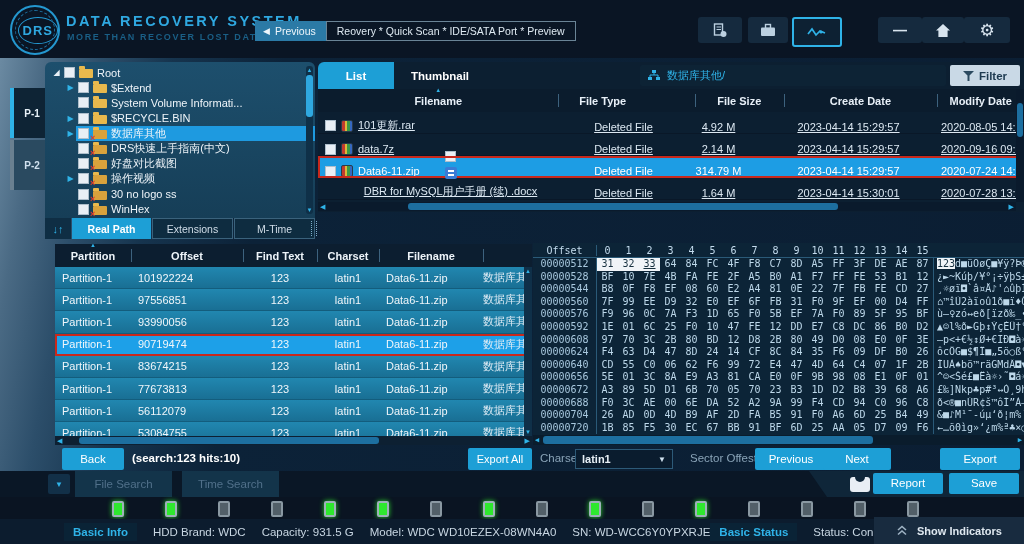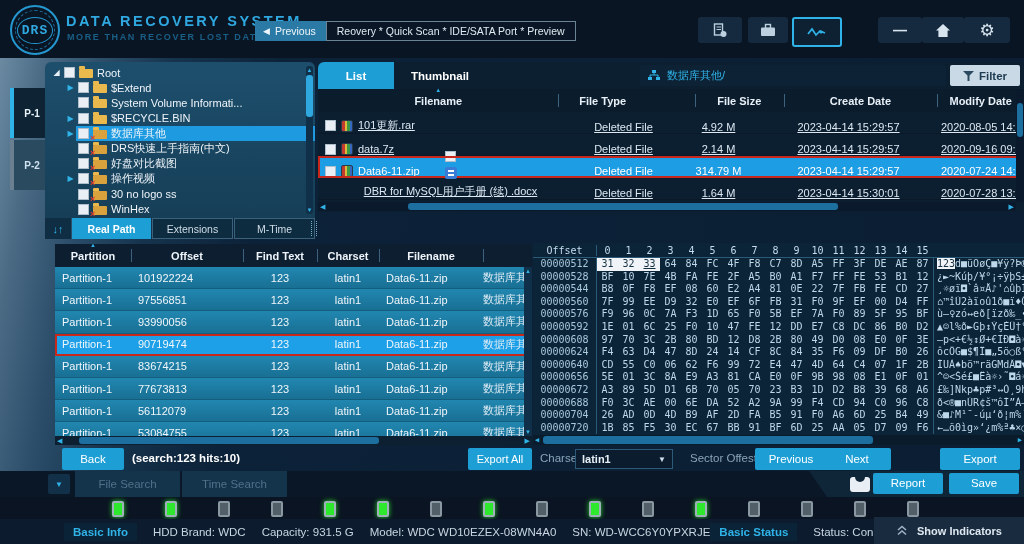--- a/index.html
+++ b/index.html
@@ -5,21 +5,21 @@
   html,body{margin:0;padding:0;background:#06101c;}
   .stage{position:relative;width:1024px;height:544px;overflow:hidden;
     background:#0a1726;font-family:"Liberation Sans",sans-serif;
     -webkit-font-smoothing:antialiased;}
   
   .backdrop{position:absolute;left:0;top:58px;width:1024px;height:413px;
     background:linear-gradient(100deg,#6b8aa2 0px,#4a6a84 45px,#2c4e6a 100px,#16344e 170px,#0c2238 280px,#0b1e33 100%);}
   
   .topbar{position:absolute;left:0;top:0;width:1024px;height:58px;background:#0a1524;}
   .logo{position:absolute;left:10px;top:5px;width:46px;height:46px;border:2px solid #2497cf;border-radius:50%;
-    display:flex;align-items:center;justify-content:center;font-family:Liberation Mono, monospace;}
+    display:flex;align-items:center;justify-content:flex-end;}
   .logo::before{content:'';position:absolute;inset:3px;border:1px dashed #1d6f9e;border-radius:50%;}
   .logo span{color:#2fa8e0;font-weight:bold;font-size:13px;letter-spacing:1px;border:1px solid #2497cf;border-radius:50%;padding:5px 4px;}
   .app-title{position:absolute;left:66px;top:13px;color:#2fa8e0;font-size:14.5px;font-weight:bold;letter-spacing:2.5px;}
   .app-sub{position:absolute;left:67px;top:32px;color:#1a5f86;font-size:9px;letter-spacing:1.6px;font-weight:bold;}
   .crumb{position:absolute;left:255px;top:21px;display:flex;font-size:10.5px;align-items:stretch;}
   .crumb-prev{background:#2b7aa6;color:#eef6fb;padding:3px 10px 3px 8px;display:flex;gap:5px;align-items:center;cursor:default;}
   .crumb-prev .arr{font-size:9px;color:#eef6fb;}
   .crumb-path{border:1px solid #6a8496;color:#dfeaf2;padding:3px 10px;background:rgba(10,25,40,.45);display:flex;align-items:center;}
   .tb-btn{position:absolute;top:17px;height:26px;background:#152a3e;border-radius:3px;display:flex;align-items:center;justify-content:center;}
   .tb-btn.hl{border:2px solid #2fb3e8;background:#0d2133;}
@@ -126,21 +126,21 @@
   .clabel{position:absolute;top:5px;color:#8aa4b8;font-size:11.5px;}
   .searchinfo{position:absolute;left:132px;top:5px;color:#fff;font-size:11.5px;font-weight:bold;}
   .dropdown{position:absolute;left:575px;top:2px;width:98px;height:20px;background:#0a1c2e;border:1px solid #2d5a78;
     display:flex;align-items:center;justify-content:space-between;padding:0 6px;box-sizing:border-box;}
   .dropdown .val{color:#e8f0f6;font-size:11px;font-weight:bold;}
   .dropdown .dda{color:#cfe0ee;font-size:8px;}
   
   .btabs{position:absolute;left:0;top:471px;width:1024px;height:26px;background:#0a1726;}
   .caretbox{position:absolute;left:48px;top:3px;width:22px;height:20px;background:#123048;border-radius:2px;
     display:flex;align-items:center;justify-content:center;color:#2fb3e8;font-size:8px;}
-  .btab{position:absolute;top:0;height:26px;line-height:26px;text-align:center;font-size:11.5px;width:105px;}
+  .btab{position:absolute;top:0;height:26px;line-height:26px;text-align:center;font-size:11.5px;width:97px;}
   .btab.inactive{color:#51708a;background:#13344a;}
   .btab.active{color:#fff;background:#1e6f9d;font-weight:bold;}
   .dock{position:absolute;right:0;top:0;width:215px;height:26px;background:#0f2639;
     clip-path:polygon(18px 100%,0 0,100% 0,100% 100%);}
   .trayicon{position:absolute;right:152px;top:3px;}
   .dockbtn{position:absolute;top:2px;height:21px;line-height:21px;width:70px;background:#1d9fd6;color:#fff;
     font-size:11.5px;text-align:center;border-radius:2px;}
   
   .ledrow{position:absolute;left:0;top:497px;width:1024px;height:22px;background:#0a1422;}
   .led{position:absolute;top:4px;width:8px;height:12px;border:2px solid #8a98a2;border-radius:2px;background:#525f68;}

